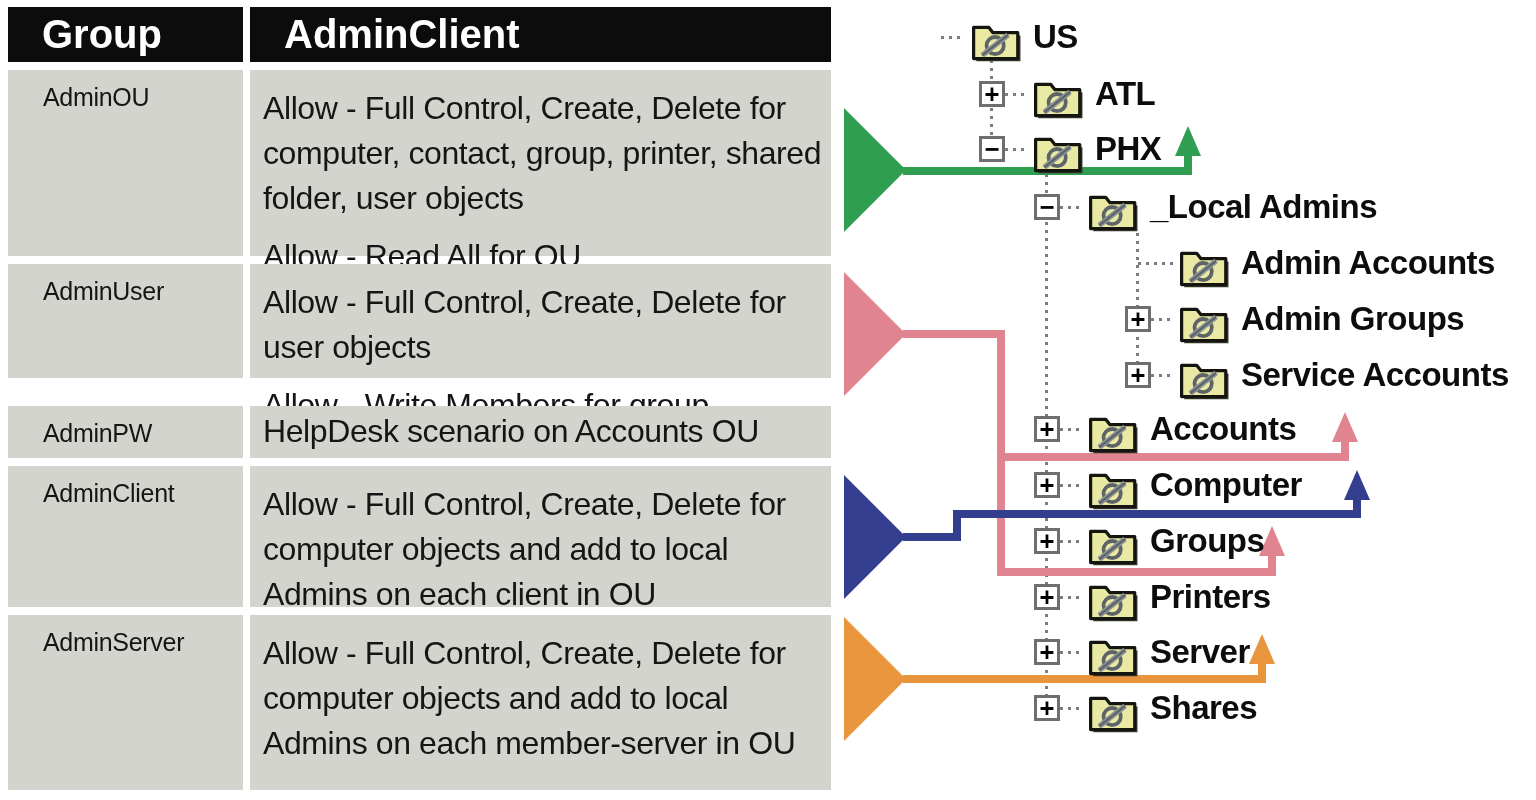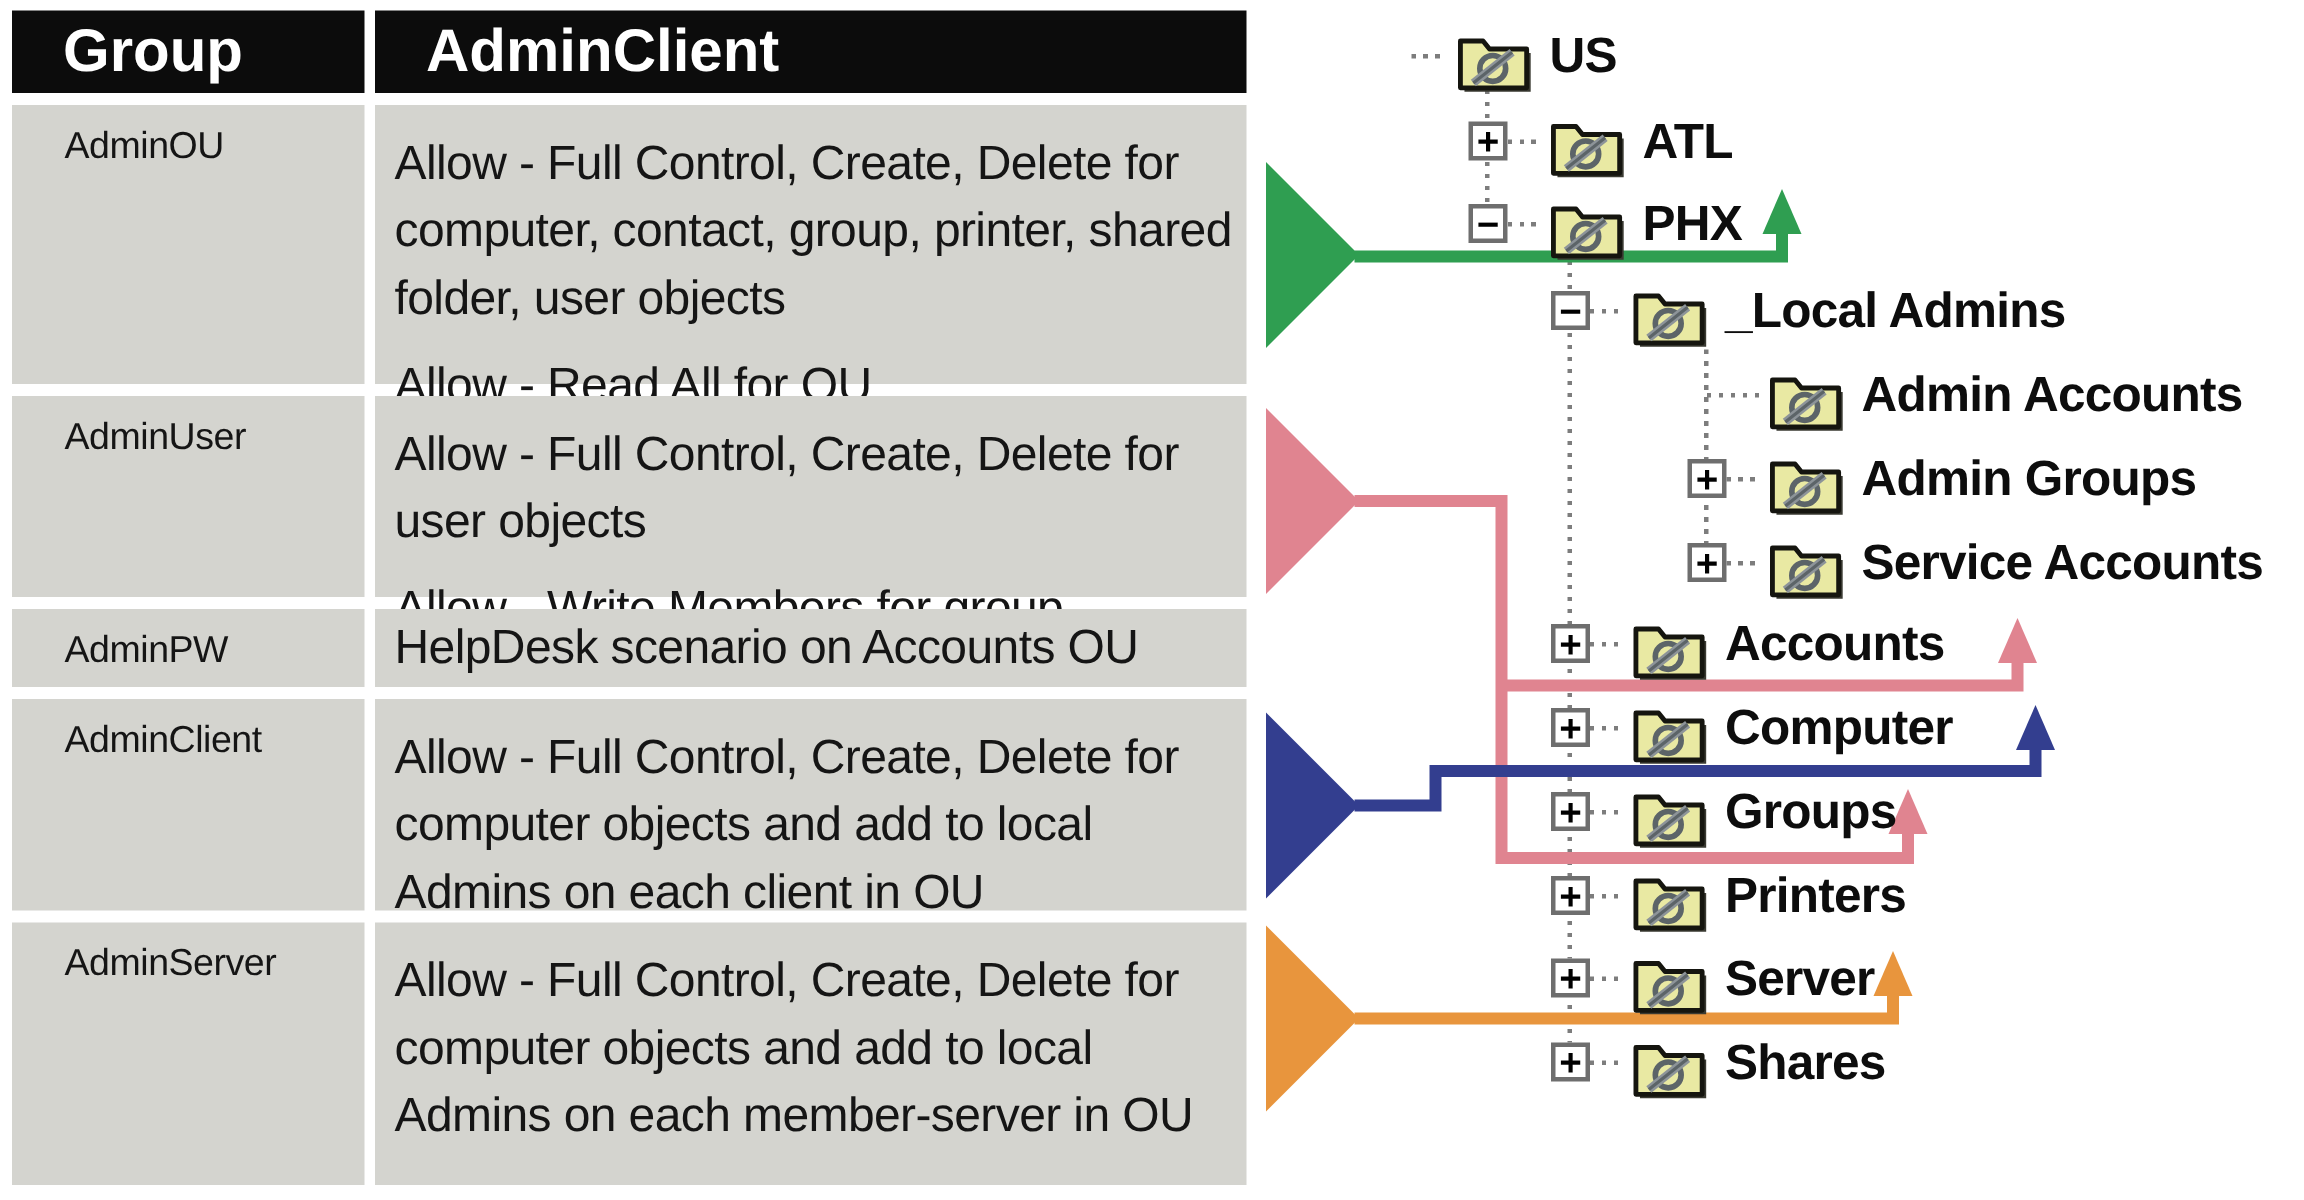--- a/index.html
+++ b/index.html
@@ -10,21 +10,21 @@
   .hcell{position:absolute;top:7px;height:55px;background:#0c0c0c;color:#ffffff;
          display:flex;align-items:center;font-size:40px;font-weight:700;padding-left:34px;box-sizing:border-box;}
   .hcell.c1{left:8px;width:235px;}
   .hcell.c2{left:250px;width:581px;}
   .cell{position:absolute;background:#d4d4cf;box-sizing:border-box;color:#151515;}
   .gcell{left:8px;width:235px;padding:13px 0 0 35px;font-size:25px;letter-spacing:-0.3px;}
   .pcell{left:250px;width:581px;padding:16px 0 0 13px;font-size:32px;line-height:45px;letter-spacing:-0.4px;}
   .pcell p{margin:0 0 13px 0;}
   .pcell p:empty{display:none;}
   .r0{top:70px;height:186px;}
-  .r1{top:264px;height:134px;}
+  .r1{top:264px;height:114px;}
   .r2{top:406px;height:52px;}
   .r2.pcell{padding-top:3px;}
   .r3{top:466px;height:141px;}
   .r4{top:615px;height:175px;}
 
   
   #wires{position:absolute;left:0;top:0;width:1536px;height:800px;}
 
   
   .vdot{position:absolute;width:3px;

